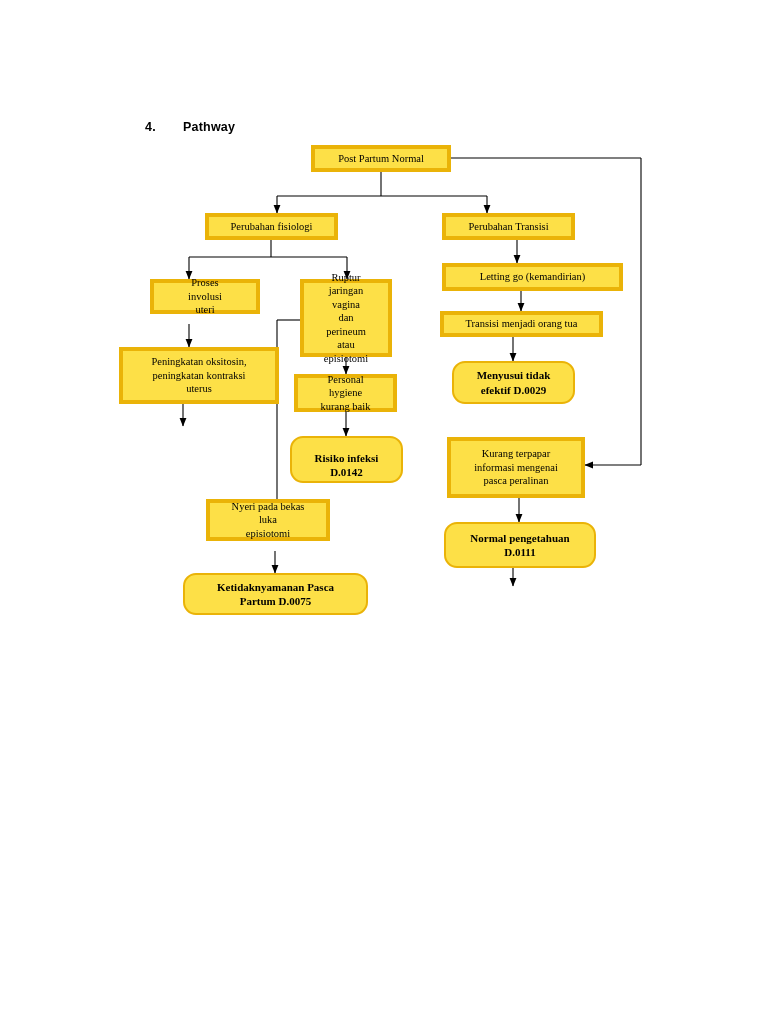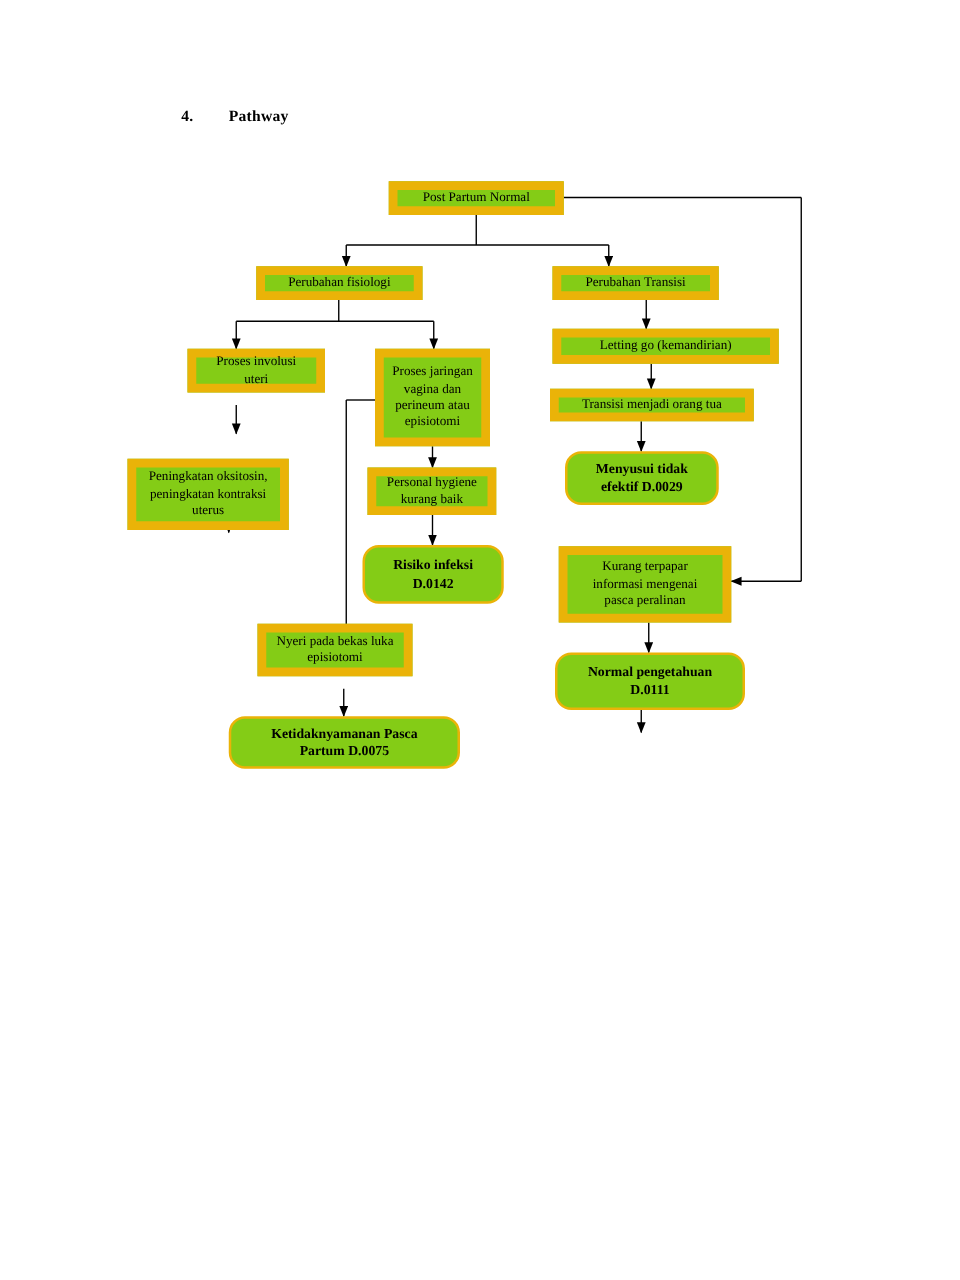--- a/index.html
+++ b/index.html
@@ -18,43 +18,43 @@
   #page {
     position: absolute;
     left: 0;
     top: 0;
     width: 768px;
     height: 1024px;
   }
   .heading {
     position: absolute;
     left: 145px;
-    top: 86px;
-    font-family: Liberation Serif, serif;
+    top: 120px;
+    font-family: Liberation Sans, sans-serif;
     font-weight: bold;
     font-size: 12.5px;
     letter-spacing: 0.2px;
   }
   .heading .num {
     display: inline-block;
     width: 38px;
   }
   .node {
     position: absolute;
     box-sizing: border-box;
-    border: 7px solid #eab308;
-    background: #84cc16;
+    border: 4px solid #eab308;
+    background: #fde047;
     display: flex;
     align-items: center;
     justify-content: center;
     text-align: center;
     font-family: "Liberation Serif", serif;
     font-size: 10.5px;
     line-height: 1.28;
-    padding: 2px 4px;
+    padding: 2px 21px;
     z-index: 3;
   }
   .node.bold {
     border-width: 2.5px;
     font-weight: bold;
     font-size: 11px;
     border-radius: 13px;
   }
   .node .txt {
     display: block;
@@ -136,52 +136,52 @@
   <div class="node" style="left:442px; top:213px; width:133px; height:27px;">
     <span class="txt">Perubahan Transisi</span>
   </div>
 
   <div class="node" style="left:150px; top:279px; width:110px; height:35px;">
     <span class="txt">Proses involusi
 uteri</span>
   </div>
 
   <div class="node" style="left:300px; top:279px; width:92px; height:78px;">
-    <span class="txt">Proses jaringan
+    <span class="txt">Ruptur jaringan
 vagina dan
 perineum atau
 episiotomi</span>
   </div>
 
   <div class="node" style="left:442px; top:263px; width:181px; height:28px;">
     <span class="txt">Letting go (kemandirian)</span>
   </div>
 
   <div class="node" style="left:440px; top:311px; width:163px; height:26px;">
     <span class="txt">Transisi menjadi orang tua</span>
   </div>
 
-  <div class="node" style="left:102px; top:347px; width:129px; height:57px;margin-top:20px;">
+  <div class="node" style="left:119px; top:347px; width:160px; height:57px;">
     <span class="txt">Peningkatan oksitosin,
 peningkatan kontraksi
 uterus</span>
   </div>
 
   <div class="node" style="left:294px; top:374px; width:103px; height:38px;">
     <span class="txt">Personal hygiene
 kurang baik</span>
   </div>
 
   <div class="node bold" style="left:452px; top:361px; width:123px; height:43px;">
     <span class="txt">Menyusui tidak
 efektif  D.0029</span>
   </div>
 
 
-  <div class="node bold" style="left:290px; top:436px; width:113px; height:47px;">
+  <div class="node bold" style="left:290px; top:436px; width:113px; height:47px;align-items:flex-end;">
     <span class="txt">Risiko infeksi
 D.0142</span>
   </div>
 
   <div class="node" style="left:447px; top:437px; width:138px; height:61px;">
     <span class="txt">Kurang terpapar
 informasi mengenai
 pasca peralinan</span>
   </div>
 

